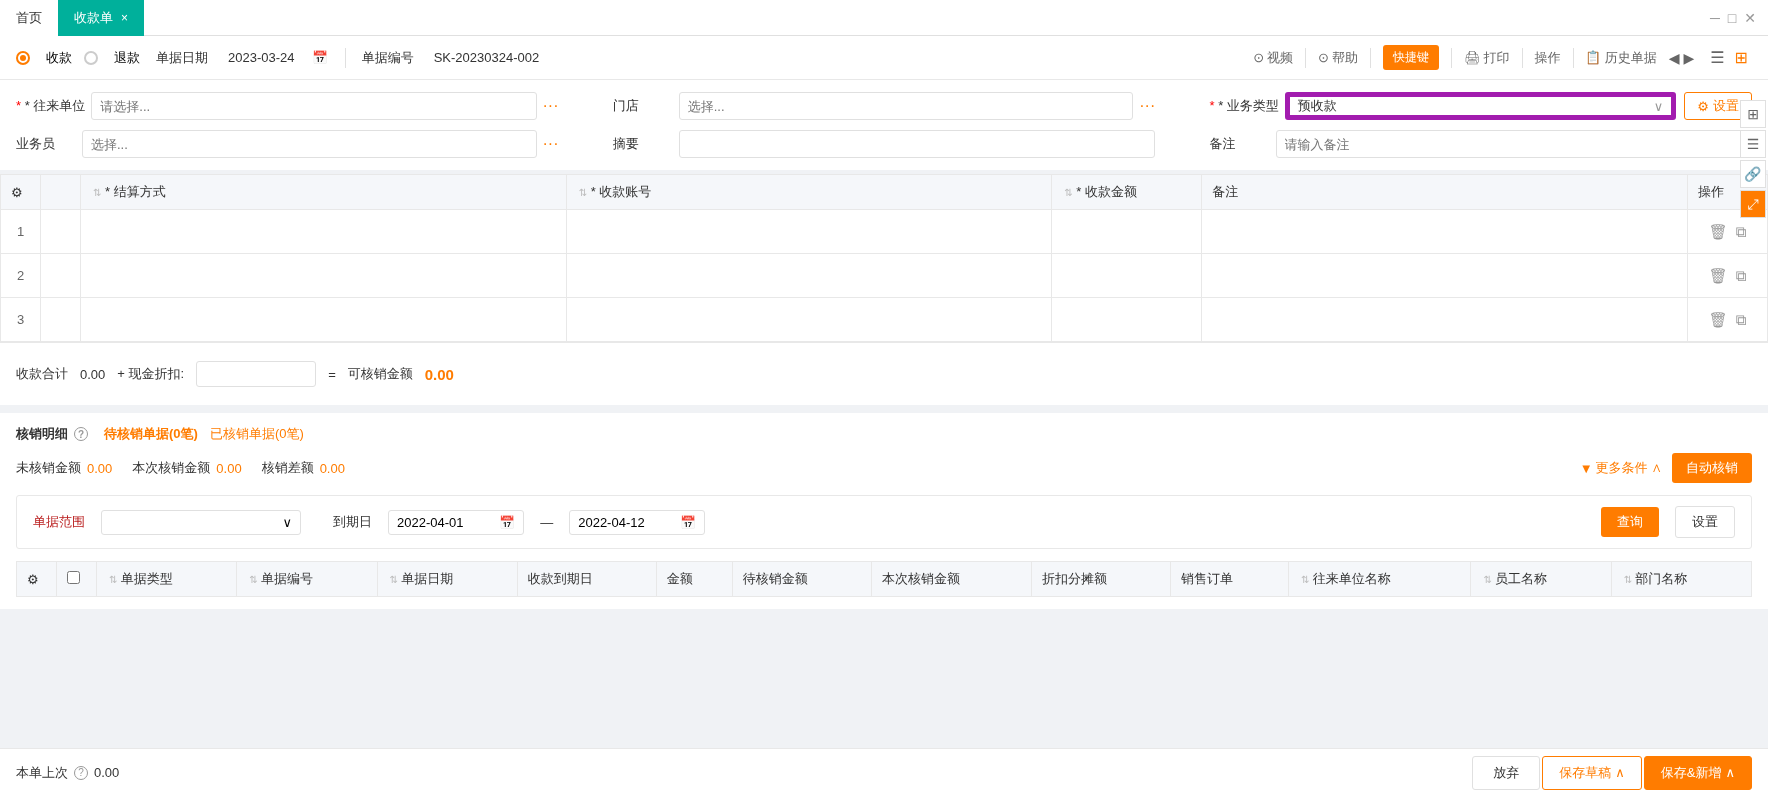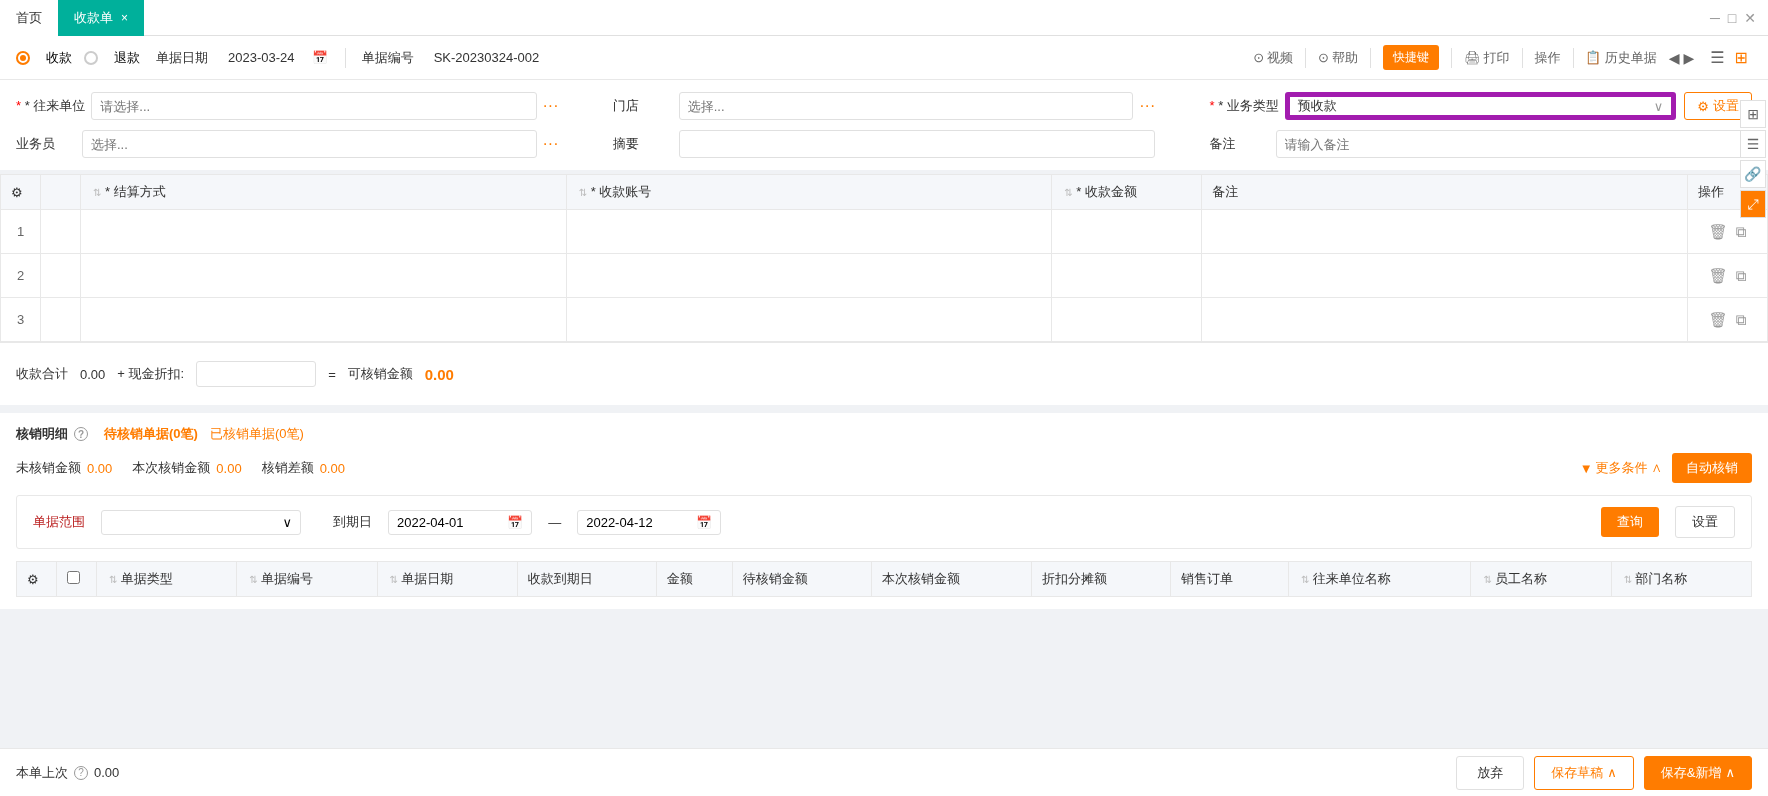--- a/index.html
+++ b/index.html
@@ -108,40 +108,40 @@
     .filter-link { color: #ff7c00; cursor: pointer; display: flex; align-items: center; gap: 3px; font-size: 12px; }
     .auto-btn { background: #ff7c00; color: #fff; border: none; padding: 6px 14px; border-radius: 3px; cursor: pointer; font-size: 13px; }
 
     
     .date-range-row {
       background: #fff; border: 1px solid #e8e8e8; border-radius: 3px;
       padding: 10px 16px; display: flex; align-items: center; gap: 16px; margin-bottom: 12px;
     }
     .date-range-select { display: flex; align-items: center; border: 1px solid #e0e0e0; border-radius: 3px; padding: 4px 8px; min-width: 200px; gap: 4px; cursor: pointer; }
     .date-dash { color: #333; }
-    .date-input { display: flex; align-items: flex-end; border: 1px solid #e0e0e0; border-radius: 3px; padding: 4px 8px; gap: 20px; }
+    .date-input { display: flex; align-items: flex-end; border: 1px solid #e0e0e0; border-radius: 3px; padding: 4px 8px; gap: 12px; }
     .date-input input { border: none; outline: none; width: 90px; font-size: 13px; }
     .query-btn { background: #ff7c00; color: #fff; border: none; padding: 6px 16px; border-radius: 3px; cursor: pointer; margin-left: auto; }
     .settings-btn2 { background: #fff; border: 1px solid #e0e0e0; color: #333; padding: 6px 16px; border-radius: 3px; cursor: pointer; }
 
     
     .bottom-table { width: 100%; border-collapse: collapse; }
     .bottom-table th {
       background: #f5f7fa; border: 1px solid #e8e8e8; padding: 8px 10px;
       text-align: left; color: #333; font-weight: 500; white-space: nowrap; font-size: 12px;
     }
 
     
     .footer {
       background: #fff; height: 48px; display: flex; align-items: center; justify-content: space-between;
       padding: 0 16px; border-top: 1px solid #e8e8e8; position: fixed; bottom: 0; left: 0; right: 0;
     }
     .footer-left { display: flex; align-items: center; gap: 8px; }
     .footer-info { color: #333; display: flex; align-items: center; gap: 6px; }
-    .footer-right { display: flex; align-items: center; gap: 10px; }
+    .footer-right { display: flex; align-items: center; gap: 2px; }
     .btn-abandon { background: #fff; border: 1px solid #e0e0e0; color: #333; padding: 7px 20px; border-radius: 3px; cursor: pointer; }
     .btn-save-draft { background: #fff; border: 1px solid #ff7c00; color: #ff7c00; padding: 7px 16px; border-radius: 3px; cursor: pointer; display: flex; align-items: center; gap: 4px; }
     .btn-save-new { background: #ff7c00; border: 1px solid #ff7c00; color: #fff; padding: 7px 16px; border-radius: 3px; cursor: pointer; display: flex; align-items: center; gap: 4px; }
 
     
     .right-sidebar {
       position: fixed; right: 0; top: 100px; width: 28px;
       display: flex; flex-direction: column; gap: 2px; z-index: 100;
     }
     .sidebar-icon {

